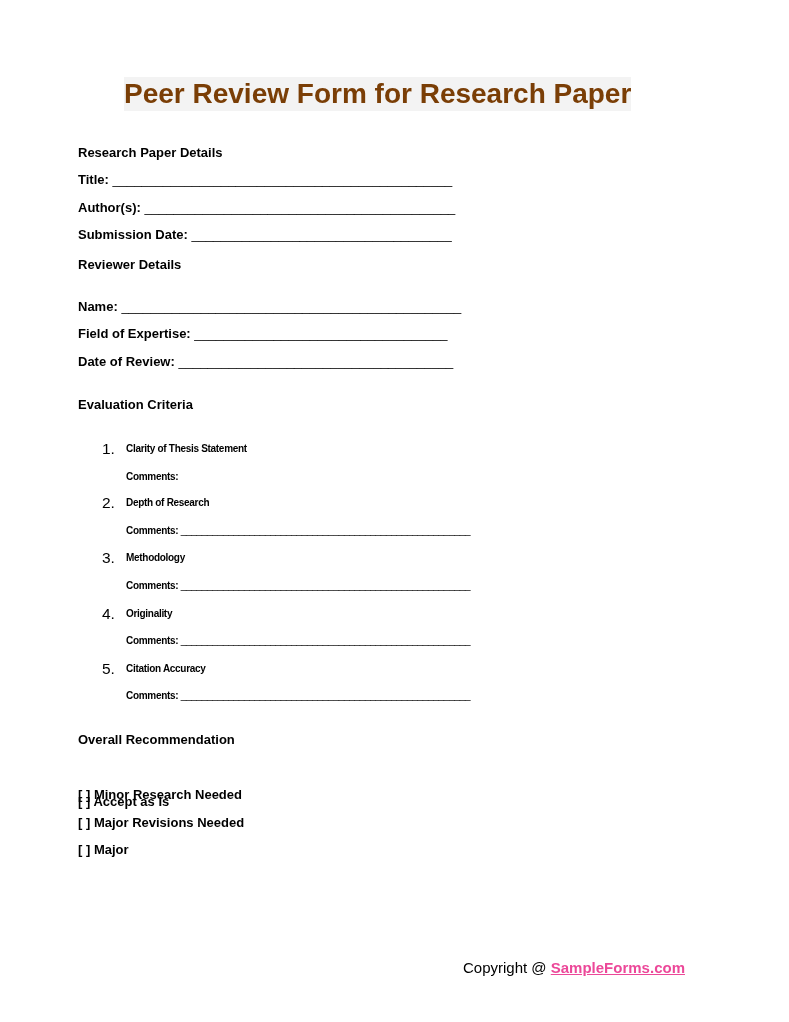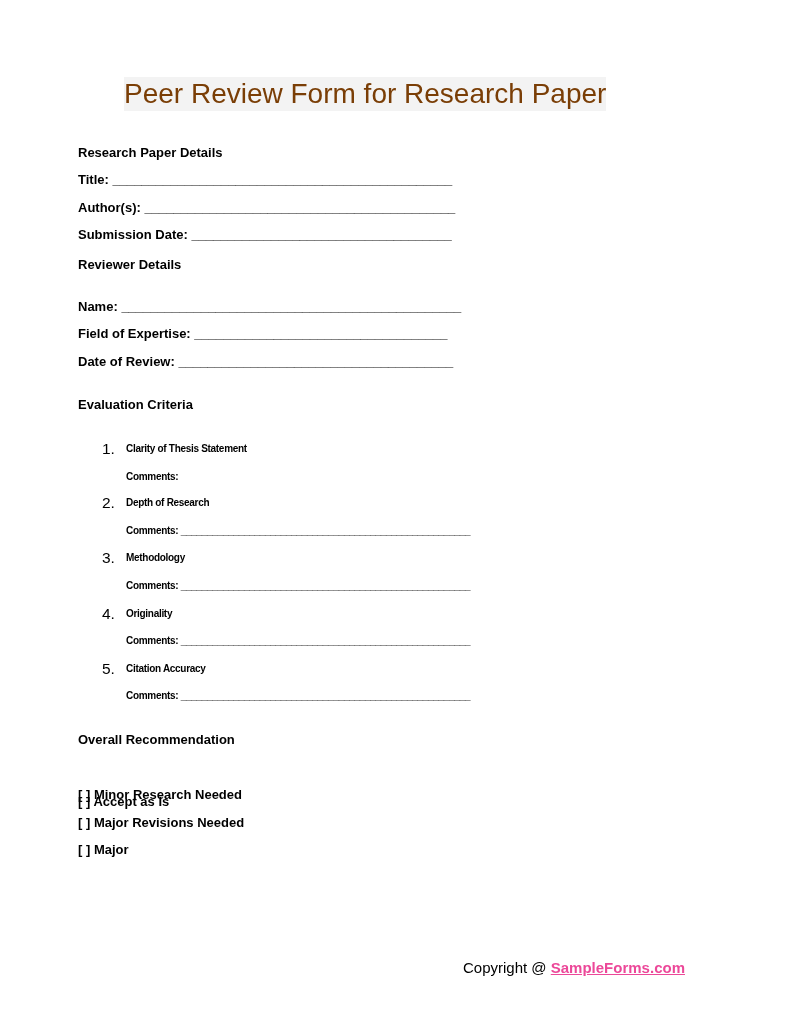--- a/index.html
+++ b/index.html
@@ -1,19 +1,19 @@
 <!DOCTYPE html>
 <html><head>
 <meta charset="utf-8">
 <style>
   html, body { margin:0; padding:0; background:#fff; }
   body { width:789px; height:1022px; position:relative; font-family:"Liberation Sans", sans-serif; color:#000; }
-  .title { position:absolute; left:124px; top:77px; height:34px; padding:0; background:#f3f3f3; color:#7a3e06; font-weight:normal; font-size:28px; line-height:34px; white-space:nowrap; }
+  .title { position:absolute; left:124px; top:77px; height:34px; padding:0; background:#f3f3f3; color:#7a3e06; font-weight:bold; font-size:28px; line-height:34px; white-space:nowrap; }
   .line { position:absolute; left:78px; font-size:13px; font-weight:bold; line-height:20px; white-space:nowrap; }
-  .blank { font-weight:bold; }
+  .blank { font-weight:normal; }
   .num { position:absolute; left:102px; font-size:15.5px; line-height:20px; }
   .item { position:absolute; left:126px; font-size:10px; font-weight:bold; line-height:20px; white-space:nowrap; letter-spacing:-0.3px; }
   .footer { position:absolute; left:463px; top:958px; font-size:15px; line-height:20px; white-space:nowrap; }
   .footer a { color:#ec4899; font-weight:bold; text-decoration:underline; }
 </style>
 </head>
 <body>
 
 <div class="title">Peer Review Form for Research Paper</div>
 

